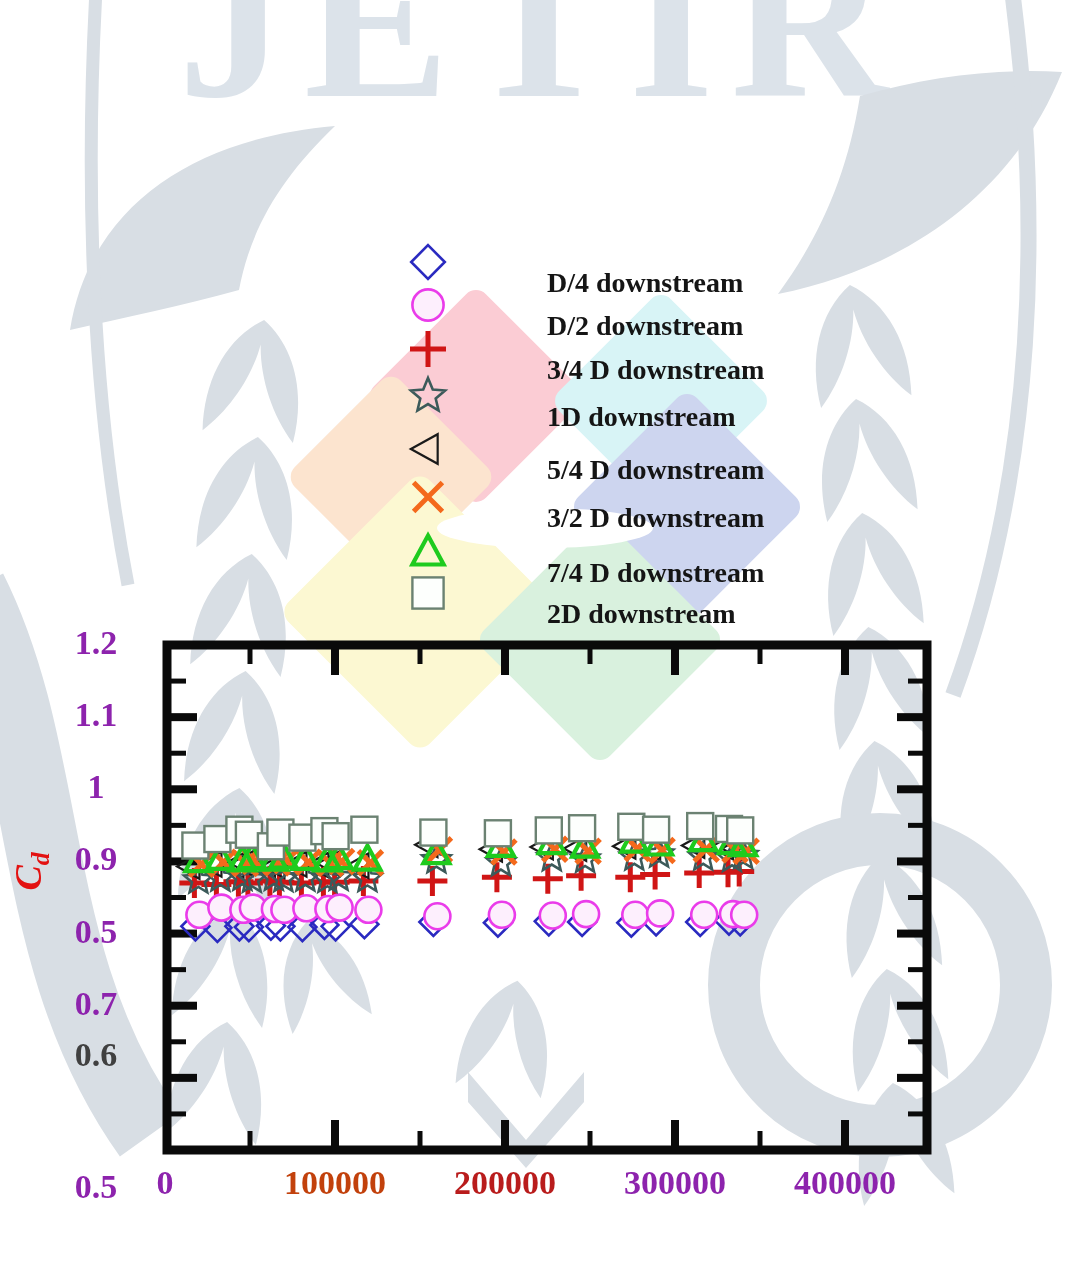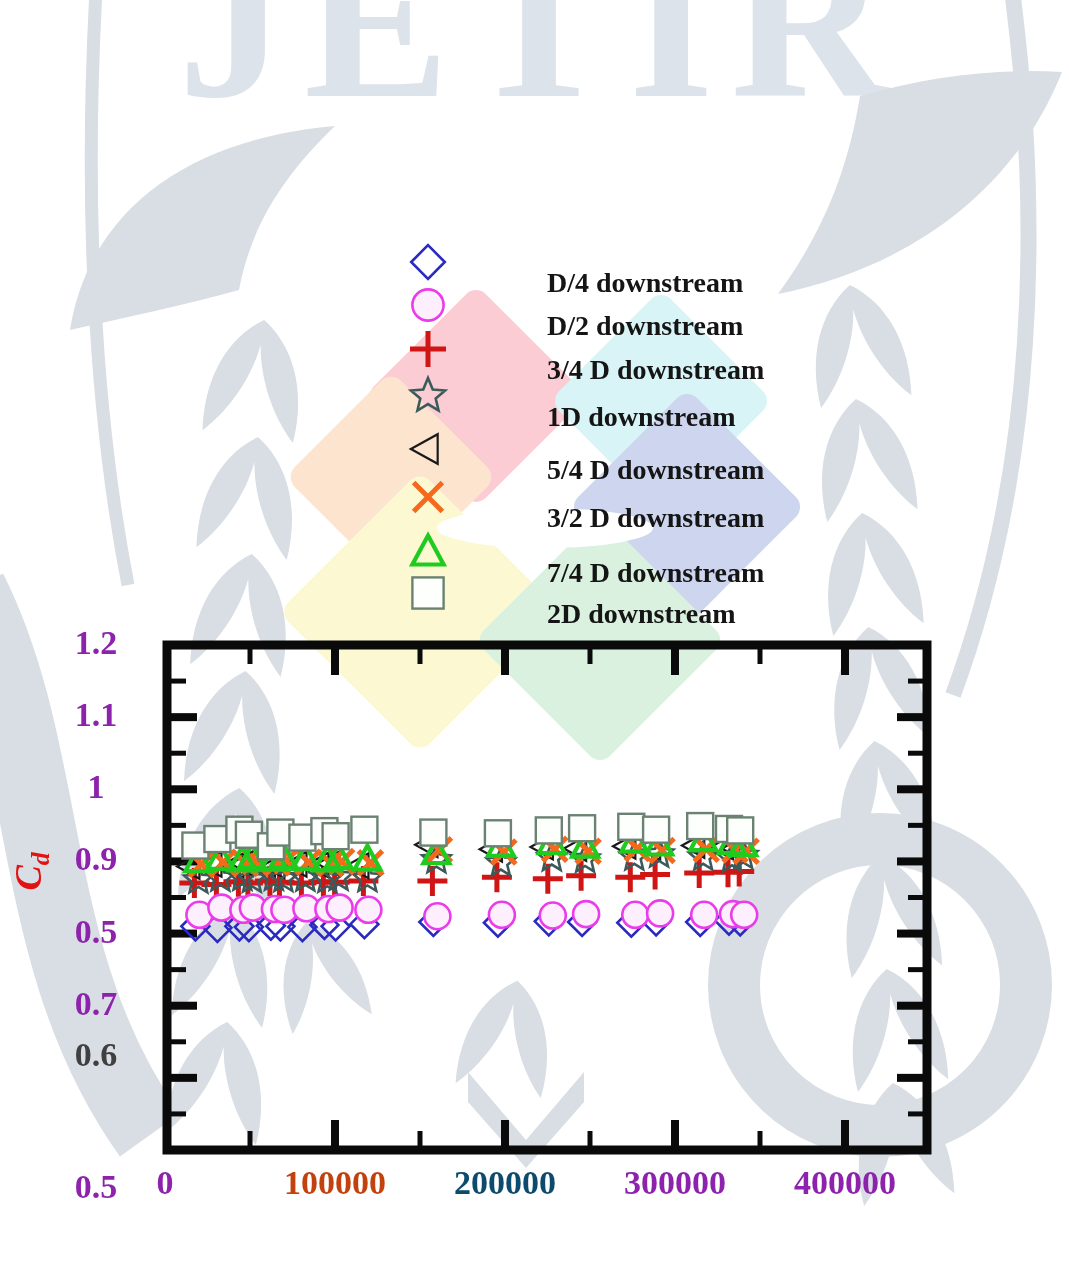--- a/index.html
+++ b/index.html
@@ -603,21 +603,21 @@
       <div class="ytick" style="left: 38px; top: 768.286px; color: rgb(141, 35, 173);">1</div>
       <div class="ytick" style="left: 38px; top: 840.429px; color: rgb(141, 35, 173);">0.9</div>
       <div class="ytick" style="left: 38px; top: 912.571px; color: rgb(141, 35, 173);">0.5</div>
       <div class="ytick" style="left: 38px; top: 984.714px; color: rgb(141, 35, 173);">0.7</div>
       <div class="ytick" style="left: 38px; top: 1036px; color: #404040;">0.6</div>
       <div class="ytick" style="left: 38px; top: 1129px; color: rgb(141, 35, 173); margin-top: 39px;">0.5</div>
     </div>
   <div id="xticks">
       <div class="xtick" style="left: 75px; top: 1164px; color: rgb(141, 35, 173);">0</div>
       <div class="xtick" style="left: 245px; top: 1164px; color: #c2410c;">100000</div>
-      <div class="xtick" style="left: 415px; top: 1164px; color: #0c4a6e;">200000</div>
+      <div class="xtick" style="left: 415px; top: 1164px; color: #b91c1c;">200000</div>
       <div class="xtick" style="left: 585px; top: 1164px; color: rgb(141, 35, 173);">300000</div>
       <div class="xtick" style="left: 755px; top: 1164px; color: rgb(141, 35, 173);">400000</div>
     </div>
   <div id="legend">
       <div class="legend-row" style="left: 400px; top: 238px;">
         <svg width="56" height="48" style="position: absolute; left: 0px; top: 0px;">
           <g transform="translate(28,24)" stroke="#2a2ac0" fill="none" stroke-width="2.6">
             <path d="M0,-16.8 L16.8,0 L0,16.8 L-16.8,0 Z"></path>
           </g>
         </svg>

